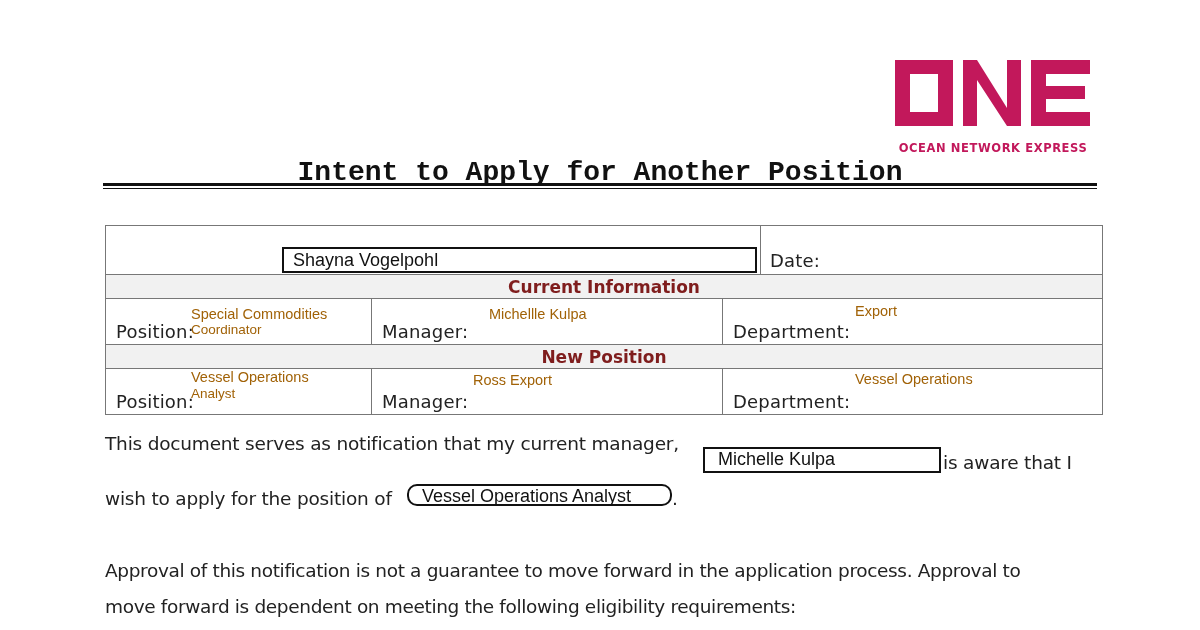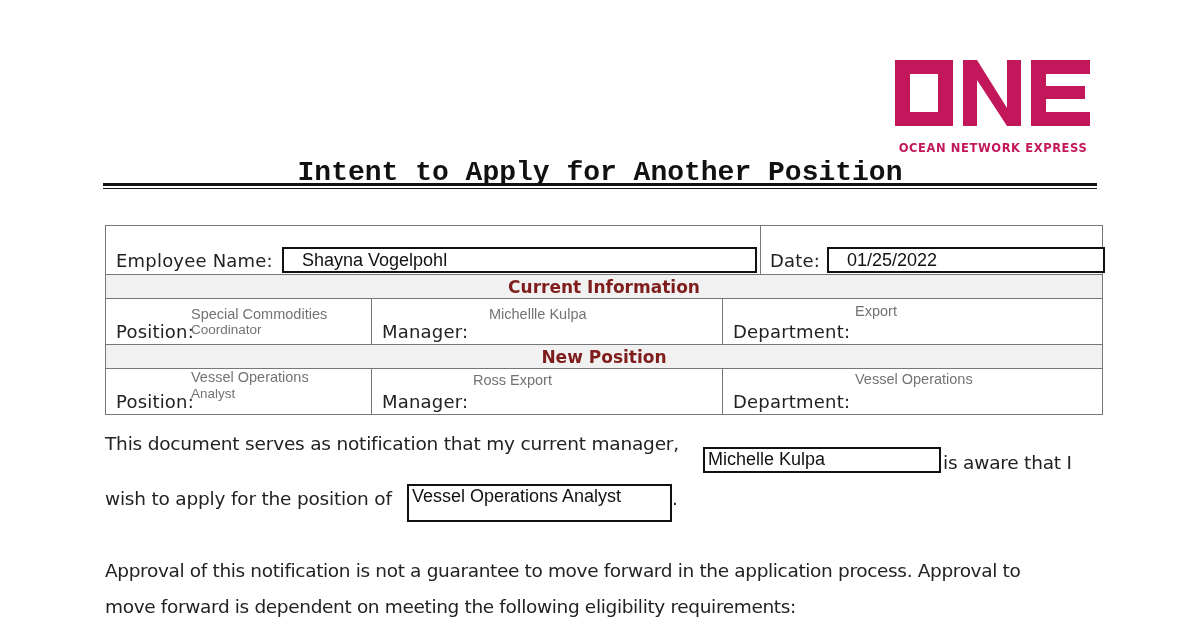--- a/index.html
+++ b/index.html
@@ -22,33 +22,33 @@
   }
   .row { position: relative; border-top: 1px solid #777; box-sizing: border-box; }
   .row:first-child { border-top: none; }
   .row-name { height: 48px; }
   .row-section { height: 24px; background: #f1f1f1; text-align: center;
     font-family: "DejaVu Sans", sans-serif; font-weight: bold; font-size: 17px; line-height: 24px; color: #7f1d1d; }
   .row-info { height: 46px; }
   .cell { position: absolute; top: 0; bottom: 0; border-left: 1px solid #777; box-sizing: border-box; }
   .cell.first { border-left: none; }
   .lbl { position: absolute; font-family: "DejaVu Sans", sans-serif; font-size: 18px; color: #222; letter-spacing: 0.2px; }
-  .val-sm { position: absolute; font-family: "Liberation Sans", sans-serif; font-size: 14.5px; color: #737373; line-height: 15px; }
+  .val-sm { position: absolute; font-family: "Liberation Sans", sans-serif; font-size: 14.5px; color: #a16207; line-height: 15px; }
   .fieldbox {
     position: absolute; border: 2px solid #111; box-sizing: border-box; background: #fff;
-    font-family: "Liberation Sans", sans-serif; font-size: 18px; color: #111; padding-left: 18px; line-height: 22px;
+    font-family: "Liberation Sans", sans-serif; font-size: 18px; color: #111; padding-left: 9px; line-height: 22px;
   }
 
   .para {
     position: absolute; left: 105px; width: 1000px;
     font-family: "DejaVu Sans", sans-serif; font-size: 18.5px; color: #222; letter-spacing: -0.2px;
   }
   .inline-box {
     position: absolute; border: 2px solid #111; box-sizing: border-box; background: #fff;
-    font-family: "Liberation Sans", sans-serif; font-size: 18px; color: #111; padding-left: 3px; line-height: 20px;
+    font-family: "Liberation Sans", sans-serif; font-size: 18px; color: #111; padding-left: 13px; line-height: 20px;
   }
 </style>
 </head>
 <body>
 
 <div class="logo">
   <svg width="200" height="100" viewBox="0 0 200 100">
 
     <rect x="2" y="2" width="58" height="66" fill="#c2185b"></rect>
     <rect x="17" y="16" width="28" height="38" fill="#ffffff"></rect>
@@ -64,26 +64,24 @@
 </div>
 
 <div class="title">Intent to Apply for Another Position</div>
 <div class="rule-thick"></div>
 <div class="rule-thin"></div>
 
 <div class="form-table">
 
   <div class="row row-name">
     <div class="cell first" style="left:0; width:654px;">
-      <span class="lbl" style="left:10px; top:24px;">Employee Name:</span>
       <div class="fieldbox" style="left:176px; top:21px; width:475px; height:26px;">Shayna Vogelpohl</div>
     </div>
     <div class="cell" style="left:654px; right:0;">
       <span class="lbl" style="left:9px; top:24px;">Date:</span>
-      <div class="fieldbox" style="left:66px; top:21px; width:278px; height:26px;">01/25/2022</div>
     </div>
   </div>
 
   <div class="row row-section">Current Information</div>
 
   <div class="row row-info">
     <div class="cell first" style="left:0; width:265px;">
       <span class="lbl" style="left:10px; top:22px;">Position:</span>
       <span class="val-sm" style="left:85px; top:8px;">Special Commodities</span>
       <span class="val-sm" style="left:85px; top:23px; font-size:13.5px;">Coordinator</span>
@@ -117,17 +115,17 @@
   </div>
 </div>
 
 <div class="para" style="top:433px;">
   <span>This document serves as notification that my current manager,</span>
 </div>
 <div class="inline-box" style="left:703px; top:447px; width:238px; height:26px;">Michelle Kulpa</div>
 <div class="para" style="left:943px; width:160px; top:452px;">is aware that I</div>
 
 <div class="para" style="top:488px; width:300px;">wish to apply for the position of</div>
-<div class="inline-box" style="left:407px; top:484px; width:265px; height:38px;">Vessel Operations Analyst</div>
+<div class="inline-box" style="left:407px; top:484px; width:265px; height:22px;border-radius:10px;">Vessel Operations Analyst</div>
 <div class="para" style="left:672px; width:20px; top:488px;">.</div>
 
 <div class="para" style="top:560px; width:1010px; letter-spacing:-0.35px;">Approval of this notification is not a guarantee to move forward in the application process.  Approval to</div>
 <div class="para" style="top:596px; letter-spacing:-0.35px;">move forward is dependent on meeting the following eligibility requirements:</div>
 
 </body></html>

